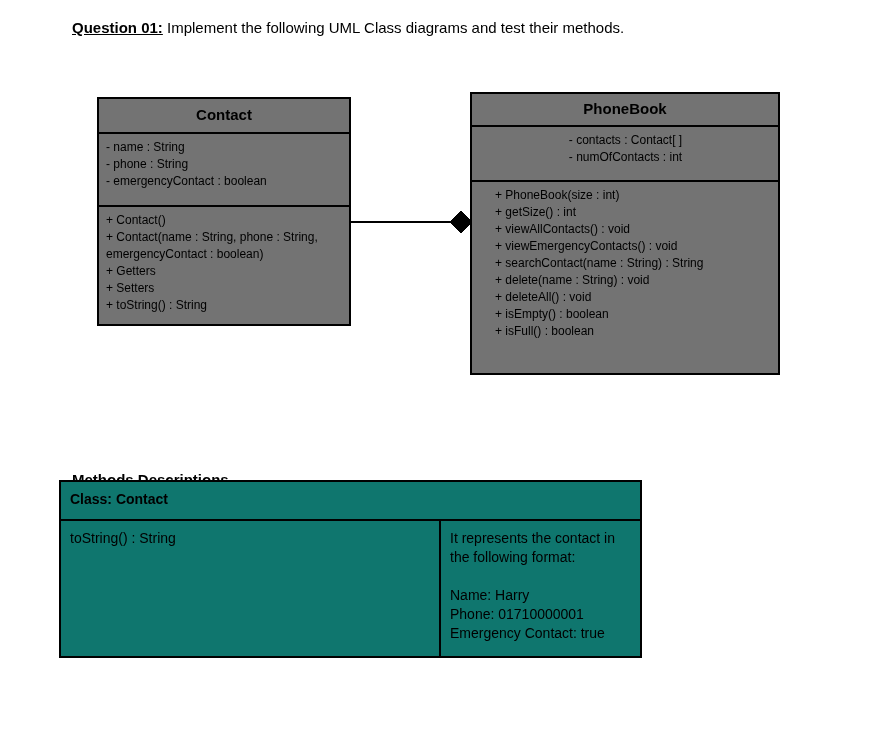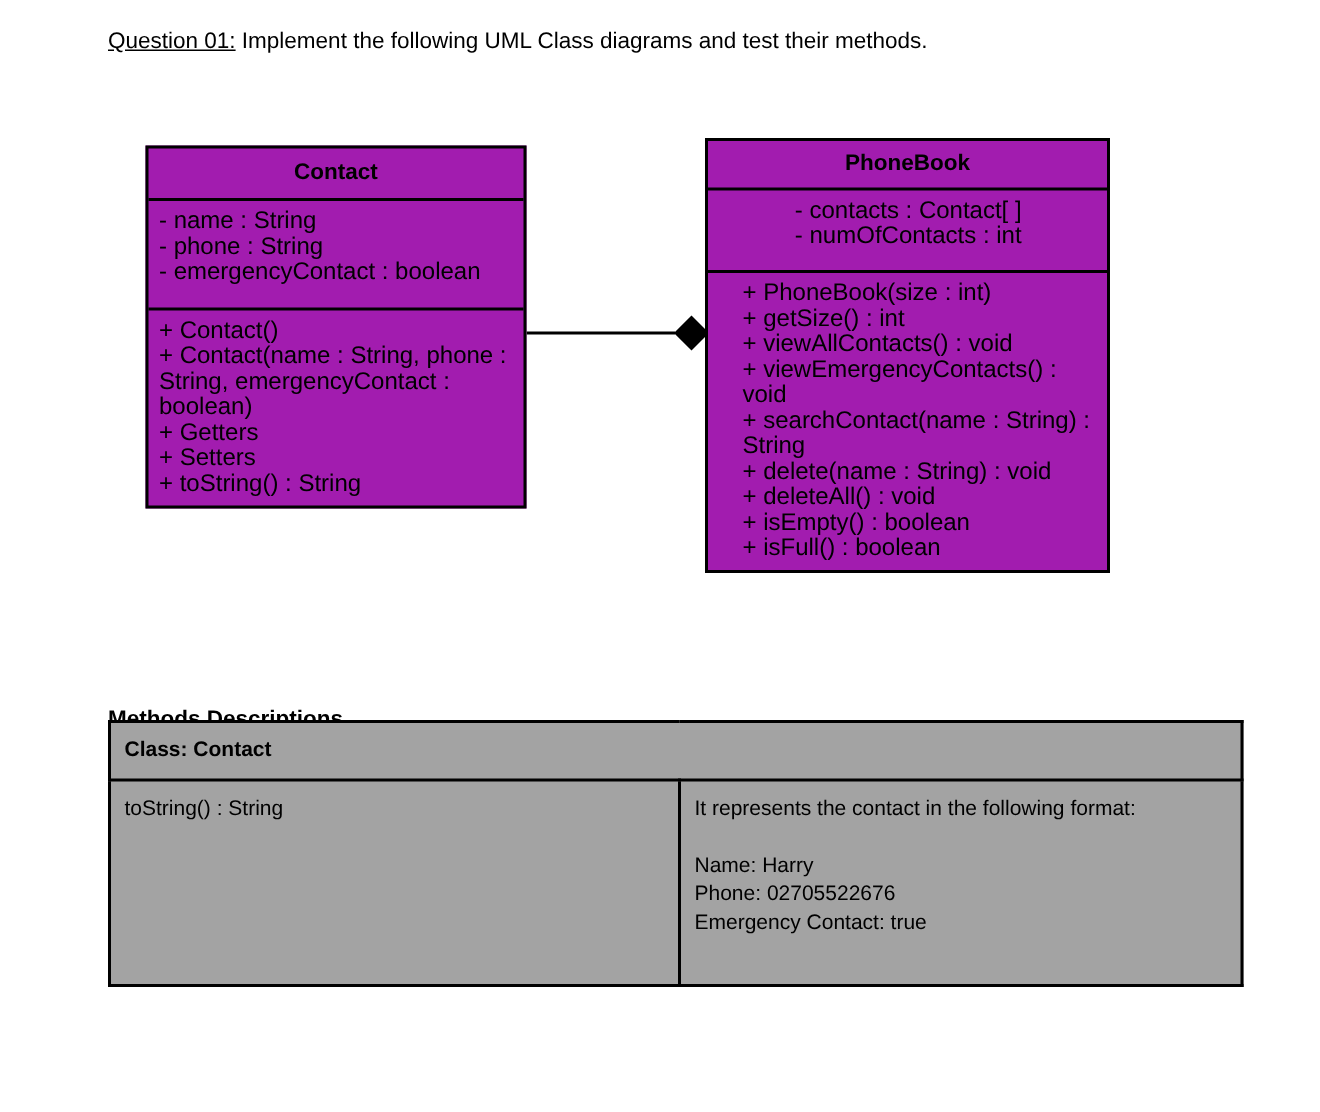--- a/index.html
+++ b/index.html
@@ -21,45 +21,45 @@
   #question-line {
     position: absolute;
     left: 72px;
     top: 18px;
     width: 760px;
     font-size: 15px;
     line-height: 20px;
     white-space: nowrap;
   }
   #question-label {
-    font-weight: normal;
+    font-weight: bold;
     text-decoration: underline;
   }
   #question-text {
     font-weight: normal;
   }
 
   
   .uml-class {
     position: absolute;
     border: 2px solid #000000;
-    background: #a21caf;
+    background: #737373;
     box-sizing: border-box;
   }
   .uml-name {
     text-align: center;
     font-weight: bold;
     font-size: 15px;
     line-height: 18px;
     padding: 6px 4px 7px 4px;
     border-bottom: 2px solid #000000;
   }
   .uml-compartment {
     padding: 5px 6px 6px 7px;
-    font-size: 16px;
+    font-size: 12px;
     line-height: 17px;
   }
   .uml-attributes {
     border-bottom: 2px solid #000000;
   }
   .uml-row {
     white-space: pre-wrap;
   }
 
   #class-contact {
@@ -67,21 +67,21 @@
     top: 97px;
     width: 254px;
   }
   #class-contact .uml-name { padding: 7px 4px 8px 4px; }
   #class-contact .uml-attributes { min-height: 60px; }
   #class-contact .uml-methods { min-height: 106px; }
 
   #class-phonebook {
     left: 470px;
     top: 92px;
-    width: 270px;
+    width: 310px;
   }
   #class-phonebook .uml-attributes { min-height: 42px; text-align: center; }
   #class-phonebook .uml-methods { min-height: 180px; margin-left: 16px; }
 
   
   #composition-link {
     position: absolute;
     left: 351px;
     top: 206px;
     width: 121px;
@@ -96,25 +96,25 @@
     font-size: 15px;
     line-height: 20px;
     font-weight: bold;
     text-decoration: underline;
     white-space: nowrap;
     margin-top: 34px;
   }
 
   #methods-table {
     position: absolute;
-    left: 72px;
+    left: 59px;
     top: 480px;
-    width: 757px;
+    width: 583px;
     border-collapse: collapse;
-    background: #a3a3a3;
+    background: #0f766e;
   }
   #methods-table td {
     border: 2px solid #000000;
     vertical-align: top;
     font-size: 14px;
     line-height: 19px;
     padding: 8px 9px 9px 9px;
   }
   #methods-table .table-header-cell {
     font-weight: bold;
@@ -180,17 +180,17 @@
 <table id="methods-table">
   <tbody>
     <tr>
       <td class="table-header-cell" colspan="2">Class: Contact</td>
     </tr>
     <tr>
       <td class="method-signature-cell">toString() : String</td>
       <td class="method-desc-cell">It represents the contact in the following format:
 
 Name: Harry
-Phone: 02705522676
+Phone: 01710000001
 Emergency Contact: true</td>
     </tr>
   </tbody>
 </table>
 
 </body></html>

